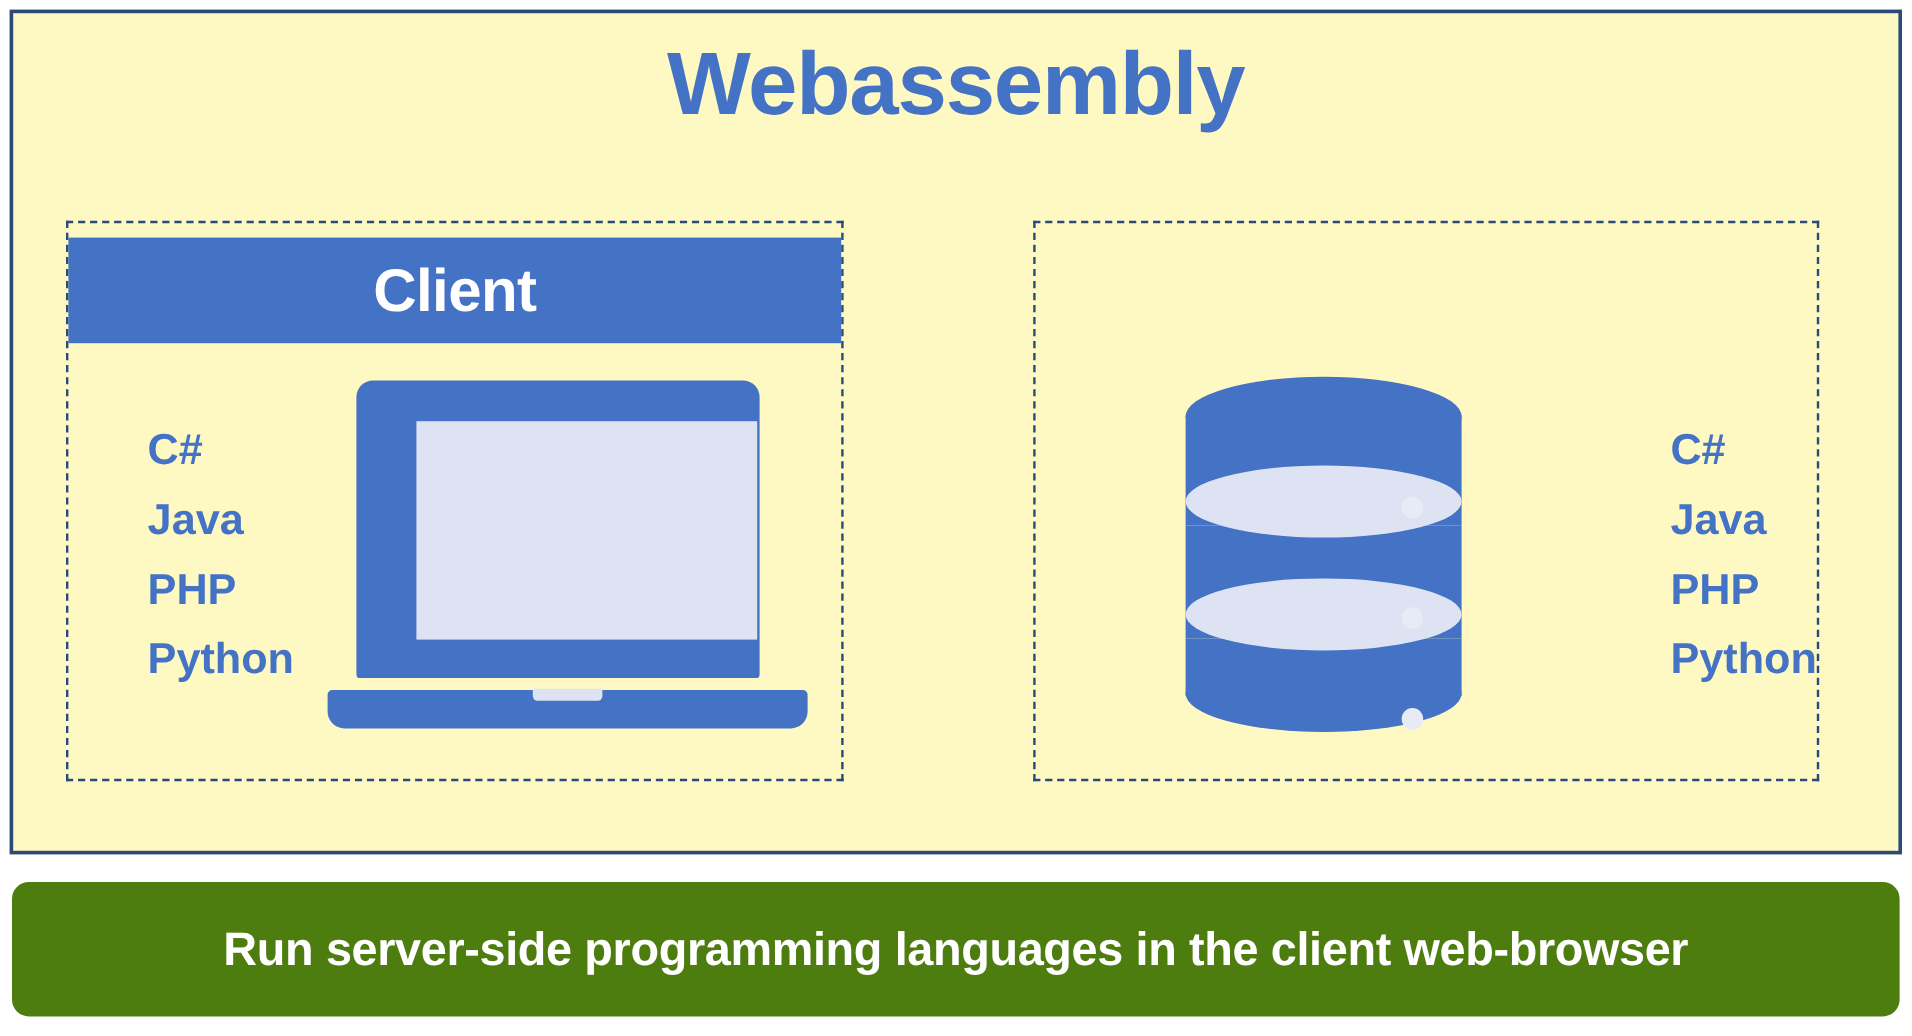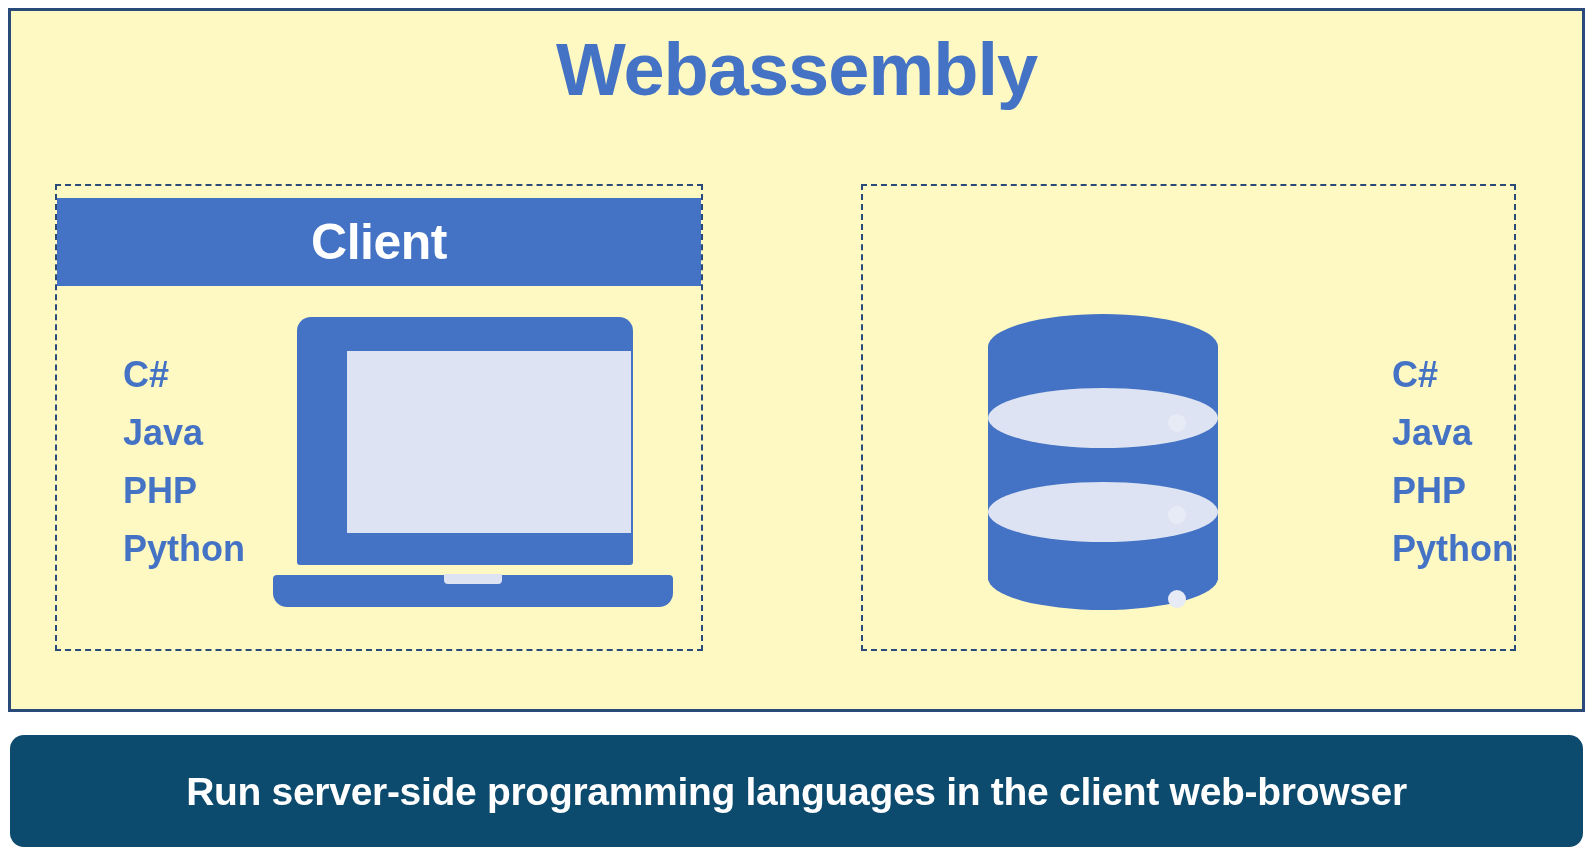--- a/index.html
+++ b/index.html
@@ -226,21 +226,21 @@
   .db-dot-3 { top: 276px; }
 
   
   .banner {
     position: absolute;
     left: 10px;
     top: 735px;
     width: 1573px;
     height: 112px;
     box-sizing: border-box;
-    background: #0c4a6e;
+    background: #4d7c0f;
     border-radius: 14px;
     display: flex;
     align-items: center;
     justify-content: center;
   }
   .banner-text {
     color: #ffffff;
     font-size: 39px;
     font-weight: bold;
     line-height: 1;

